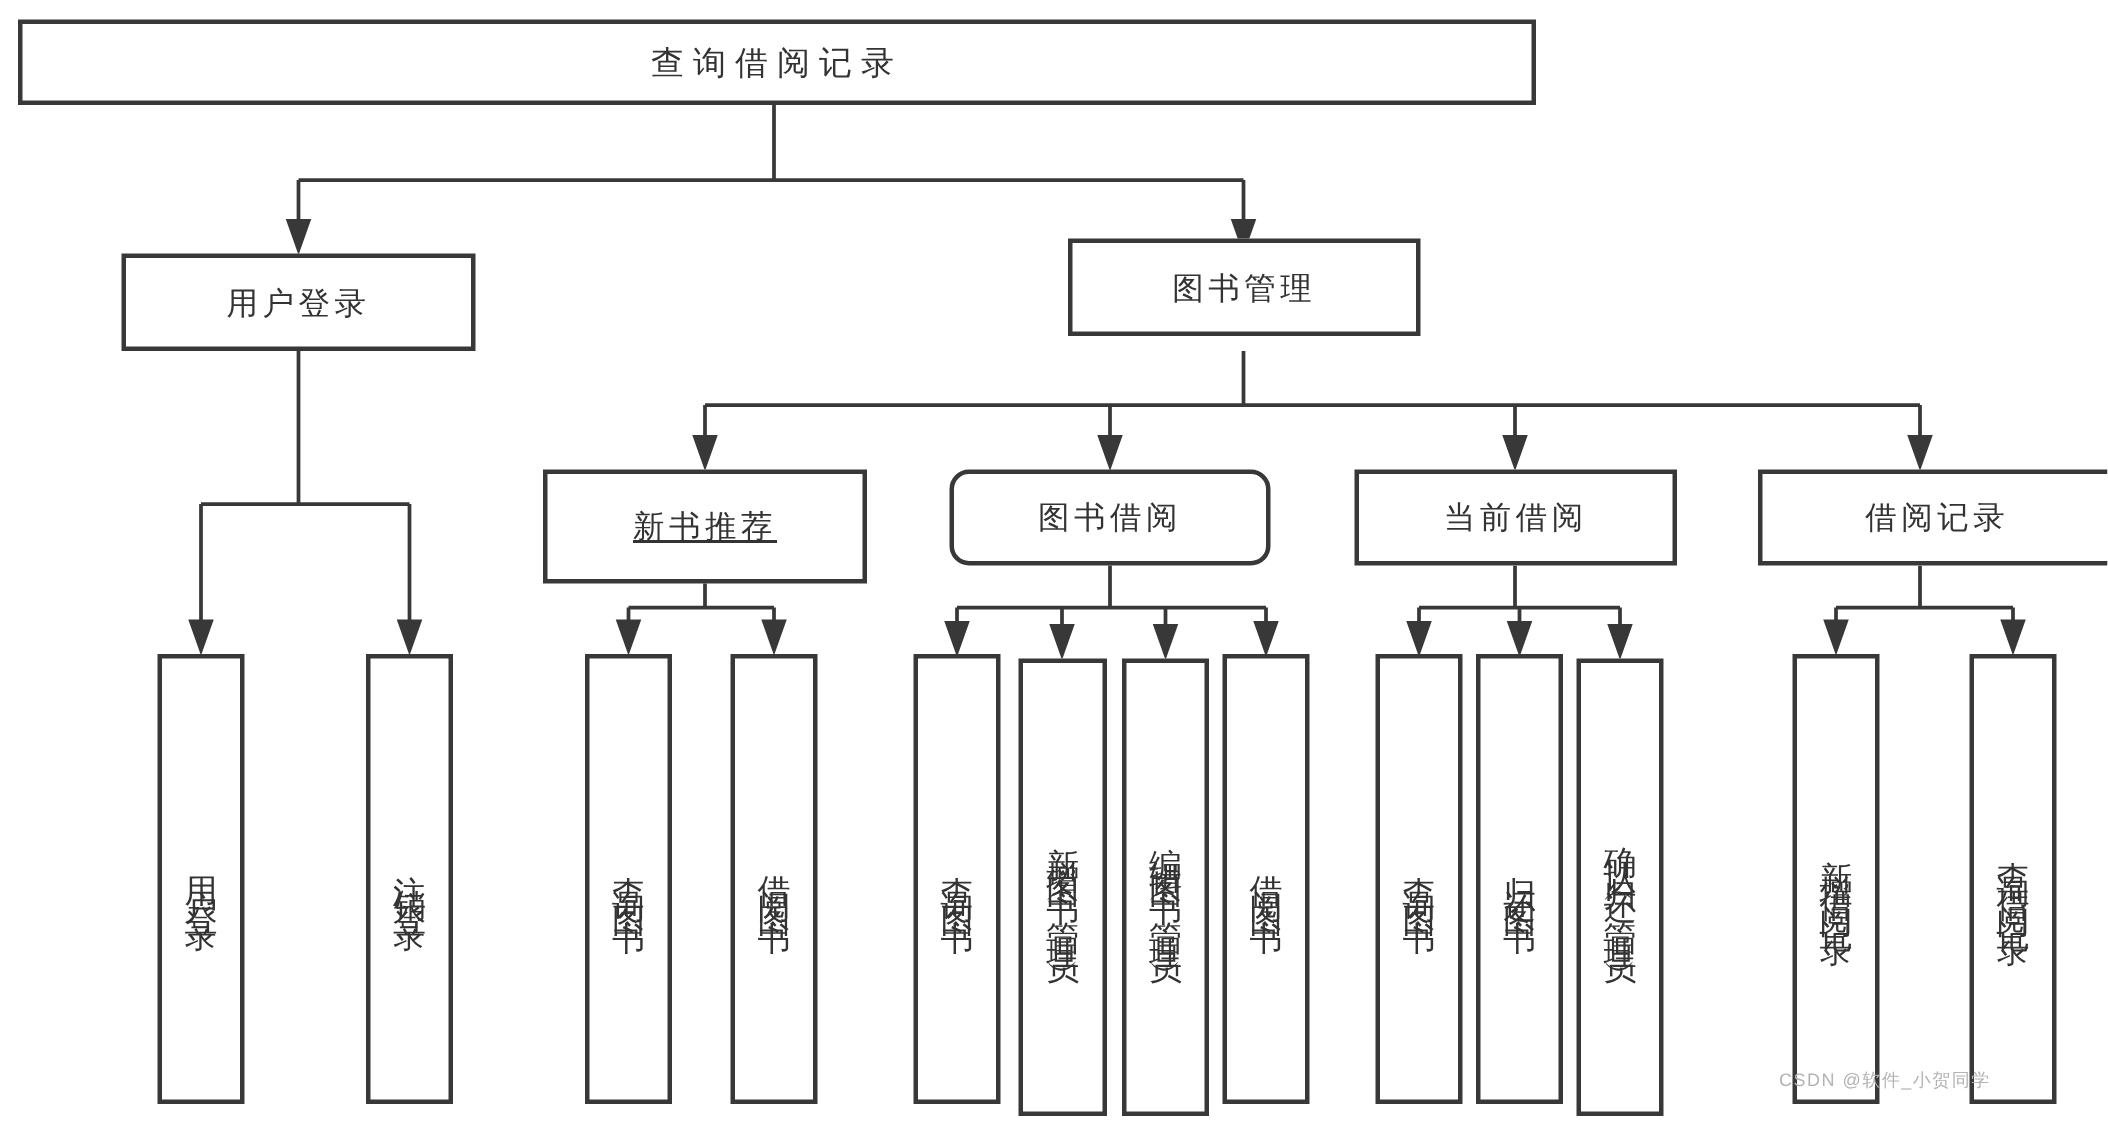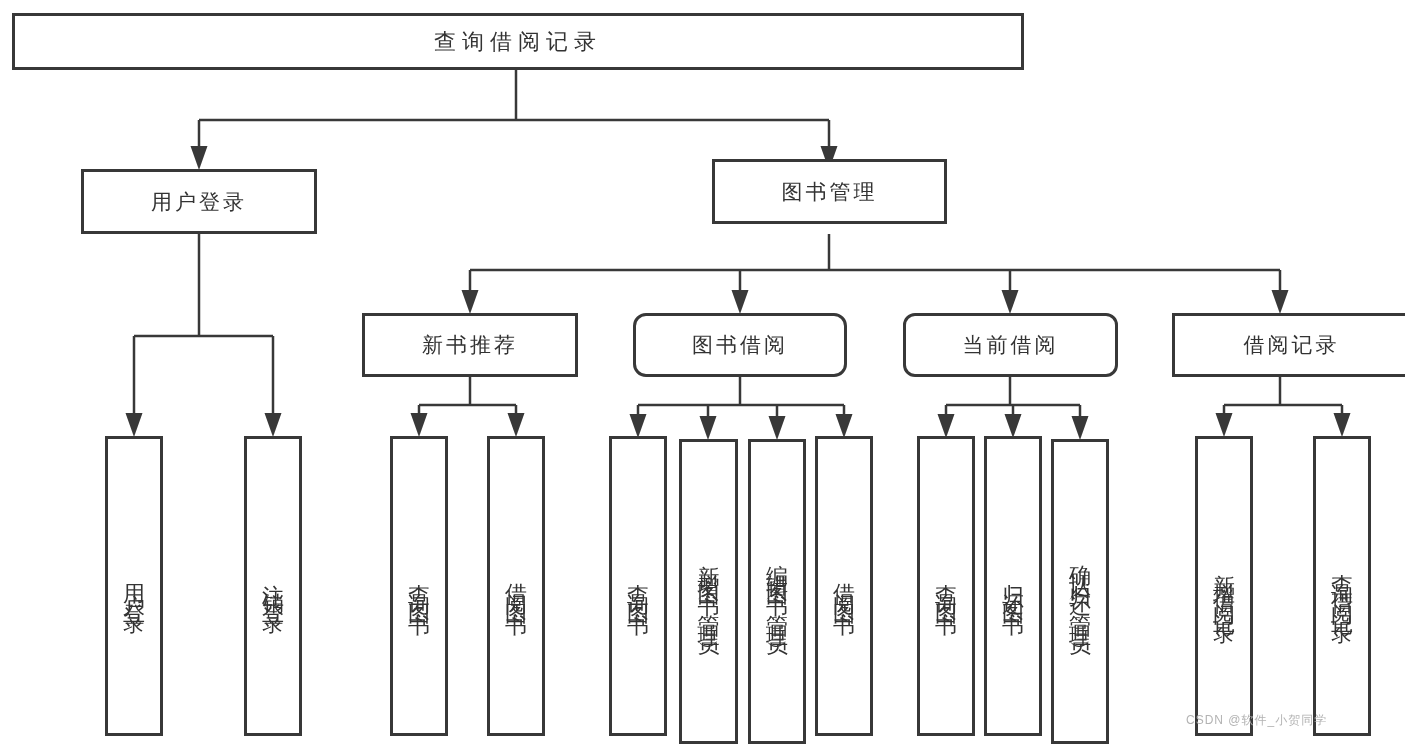--- a/index.html
+++ b/index.html
@@ -116,27 +116,27 @@
     <span>查询借阅记录</span>
   </div>
 
   <div class="box h" style="left:81px; top:169px; width:236px; height:65px;">
     <span>用户登录</span>
   </div>
   <div class="box h" style="left:712px; top:159px; width:235px; height:65px;">
     <span>图书管理</span>
   </div>
 
-  <div class="box h" style="left:362px; top:313px; width:216px; height:64px;">
+  <div class="box h" style="left:362px; top:313px; width:216px; height:76px;text-decoration:underline;">
     <span>新书推荐</span>
   </div>
   <div class="box h" style="left:633px; top:313px; width:214px; height:64px;border-radius:13px;">
     <span>图书借阅</span>
   </div>
-  <div class="box h" style="left:903px; top:313px; width:215px; height:64px;border-radius:12px;">
+  <div class="box h" style="left:903px; top:313px; width:215px; height:64px;">
     <span>当前借阅</span>
   </div>
   <div class="box h" style="left:1172px; top:313px; width:239px; height:64px;">
     <span>借阅记录</span>
   </div>
 
   <div class="box v" style="left:105px; top:436px; width:58px; height:300px;">
     <span>用户登录</span>
   </div>
   <div class="box v" style="left:244px; top:436px; width:58px; height:300px;">

